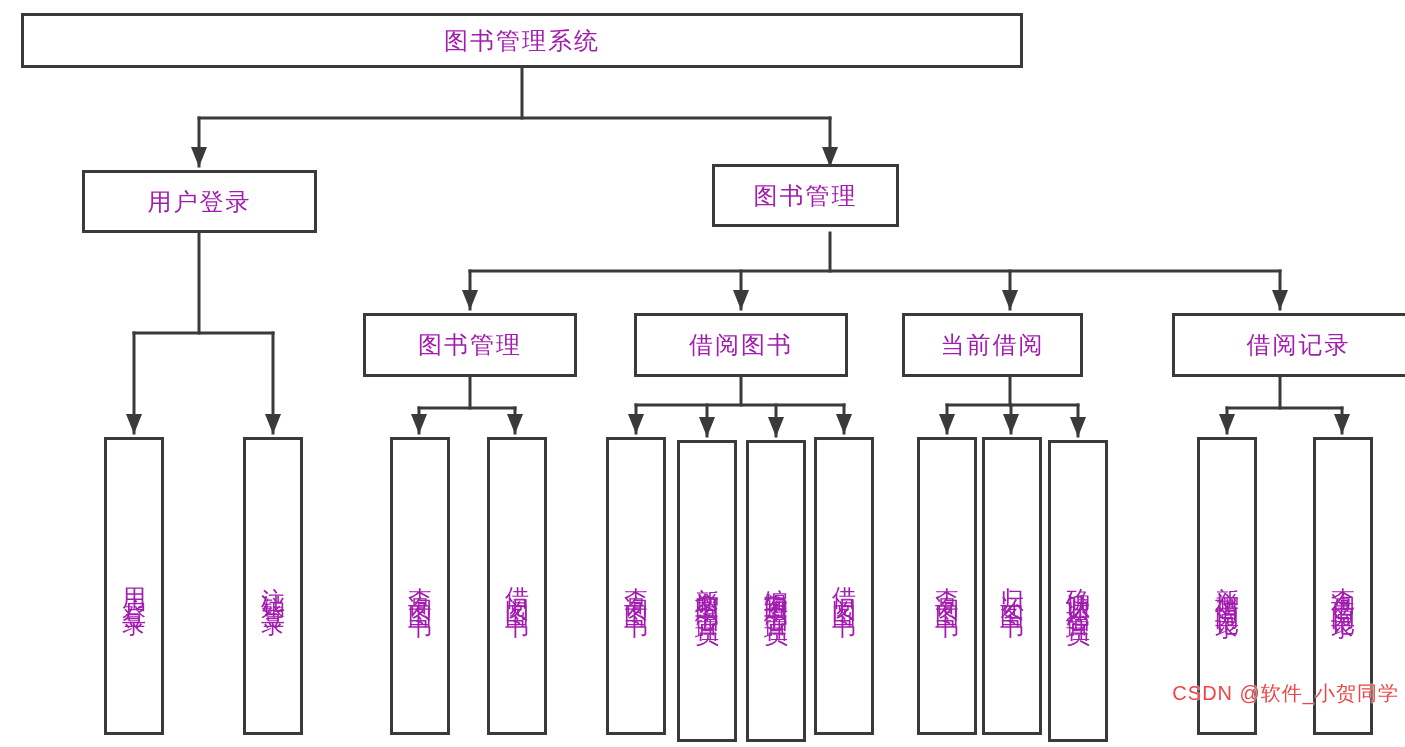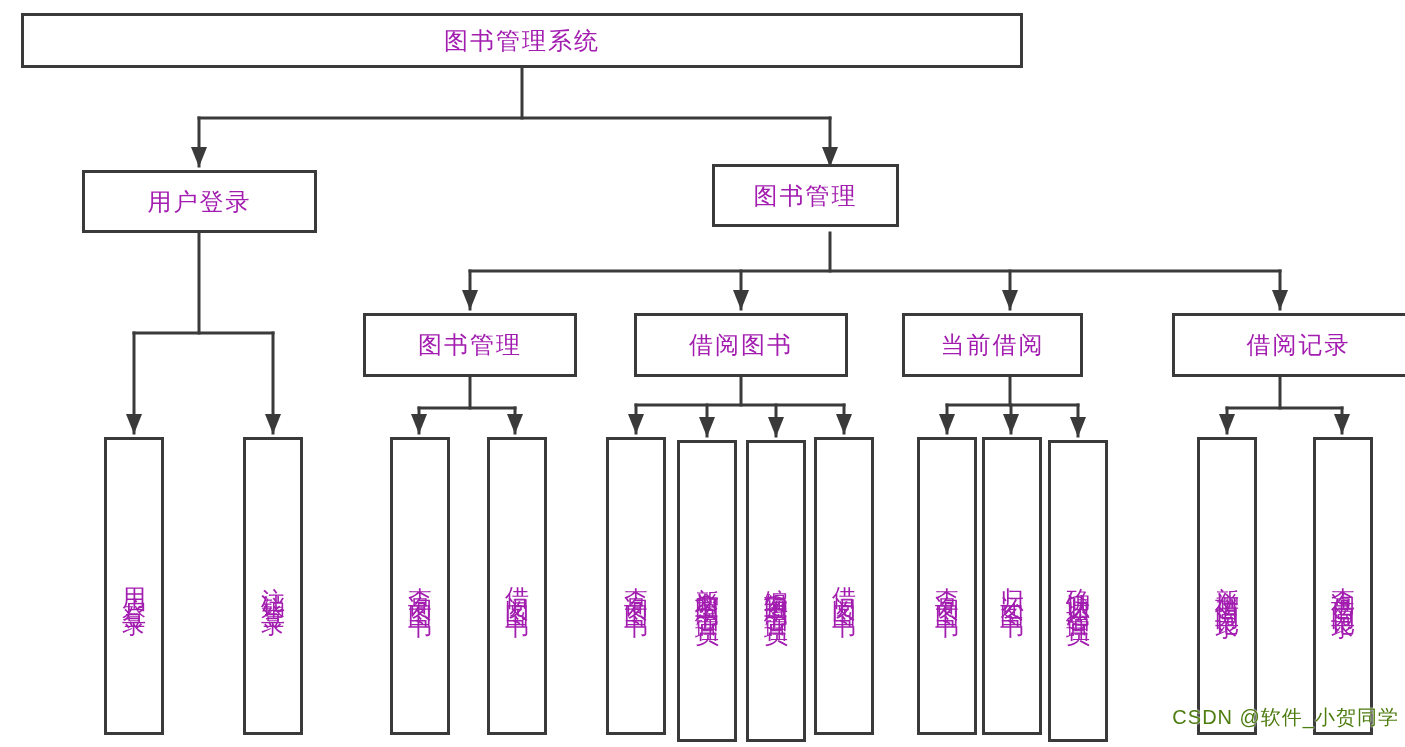--- a/index.html
+++ b/index.html
@@ -32,25 +32,24 @@
     width:60px;
   }
   .ls4{letter-spacing:9px;}
   .ls6{letter-spacing:6px;}
   .ls9{letter-spacing:5px;}
   #watermark{
     position:absolute;
     top:680px;right:6px;
     font-size:20px;
     letter-spacing:1px;
-    color:#4d7c0f;
+    color:#ef4444;
     text-shadow:0 0 2px #ffffff,0 0 2px #ffffff;
     z-index:3;
     white-space:nowrap;
-    margin-top:24px;
   }
 </style>
 </head>
 <body>
 
 <div id="canvas">
 
   <svg id="wires" width="1405" height="747" viewBox="0 0 1405 747">
     <defs>
       <marker id="arr" markerUnits="userSpaceOnUse" markerWidth="24" markerHeight="18" refX="19" refY="8" orient="auto">

